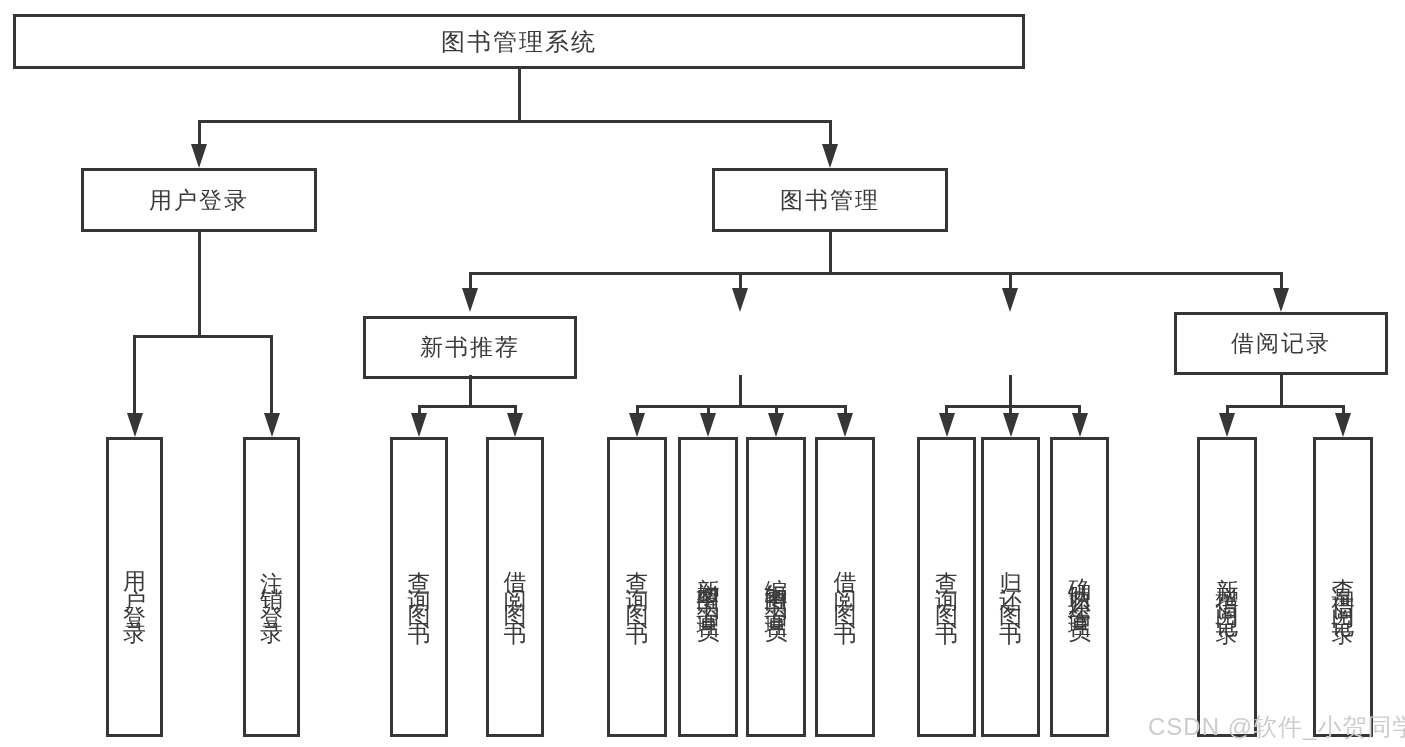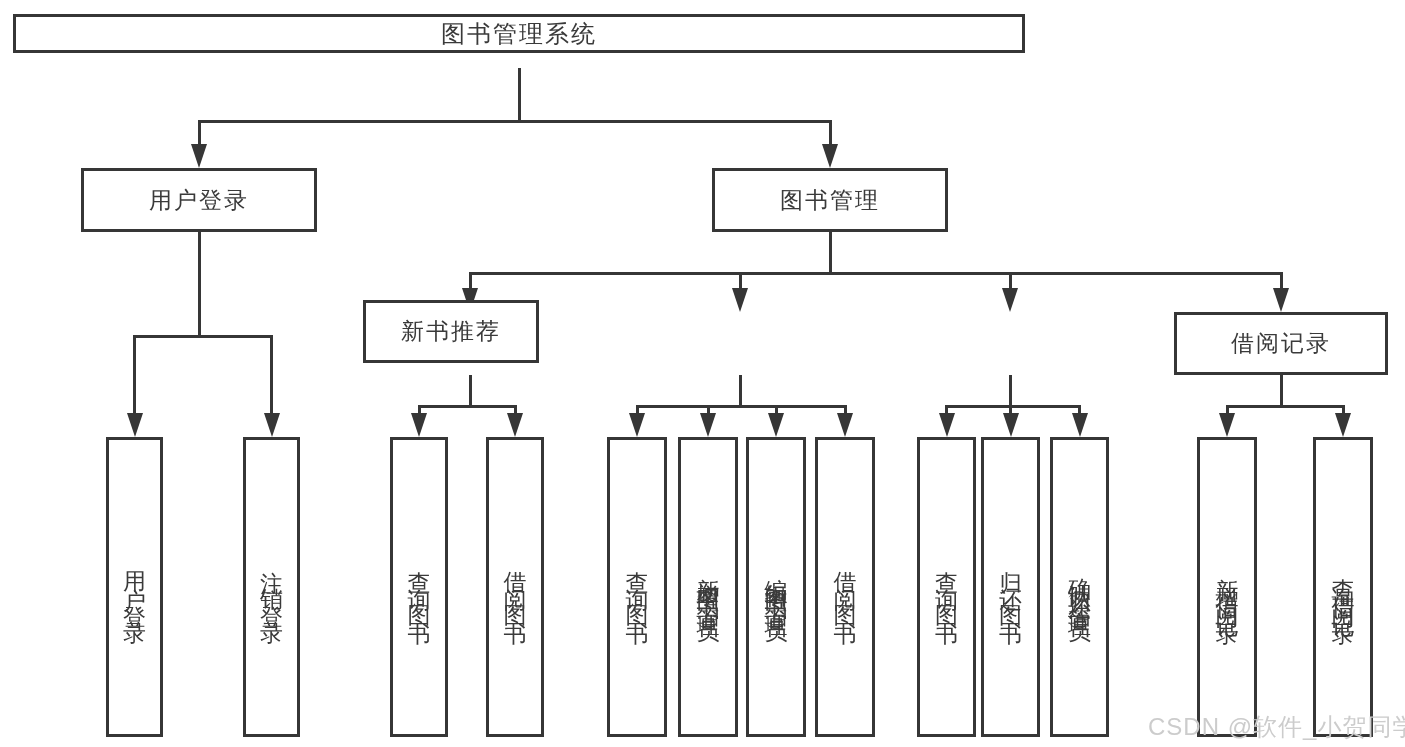--- a/index.html
+++ b/index.html
@@ -61,21 +61,21 @@
     letter-spacing: 1px;
     white-space: nowrap;
     z-index: 5;
   }
 </style>
 </head>
 <body>
 
 <div class="canvas">
 
-  <div class="node node-h root" style="left:13px; top:14px; width:1012px; height:39px;">
+  <div class="node node-h root" style="left:13px; top:14px; width:1012px; height:55px;">
     <span>图书管理系统</span>
   </div>
 
   <div class="ln" style="left:517.5px; top:68px; width:3px; height:54px;"></div>
   <div class="ln" style="left:197.5px; top:120px; width:634px; height:3px;"></div>
   <div class="ln" style="left:197.5px; top:120px; width:3px; height:28px;"></div>
   <div class="ln" style="left:828.5px; top:120px; width:3px; height:28px;"></div>
   <div class="arr" style="left:191px; top:144px;"></div>
   <div class="arr" style="left:822px; top:144px;"></div>
 
@@ -97,21 +97,21 @@
   <div class="ln" style="left:468.5px; top:272px; width:814px; height:3px;"></div>
   <div class="ln" style="left:468.5px; top:272px; width:3px; height:20px;"></div>
   <div class="ln" style="left:738.5px; top:272px; width:3px; height:20px;"></div>
   <div class="ln" style="left:1008.5px; top:272px; width:3px; height:20px;"></div>
   <div class="ln" style="left:1279.5px; top:272px; width:3px; height:20px;"></div>
   <div class="arr" style="left:462px; top:288px;"></div>
   <div class="arr" style="left:732px; top:288px;"></div>
   <div class="arr" style="left:1002px; top:288px;"></div>
   <div class="arr" style="left:1273px; top:288px;"></div>
 
-  <div class="node node-h" style="left:363px; top:300px; width:176px; height:63px;">
+  <div class="node node-h" style="left:363px; top:316px; width:214px; height:63px;">
     <span>新书推荐</span>
   </div>
   <div class="node node-h" style="left:1174px; top:312px; width:214px; height:63px;">
     <span>借阅记录</span>
   </div>
 
   <div class="ln" style="left:468.5px; top:375px; width:3px; height:33px;"></div>
   <div class="ln" style="left:417.5px; top:405px; width:99px; height:3px;"></div>
   <div class="ln" style="left:417.5px; top:405px; width:3px; height:12px;"></div>
   <div class="ln" style="left:513.5px; top:405px; width:3px; height:12px;"></div>

